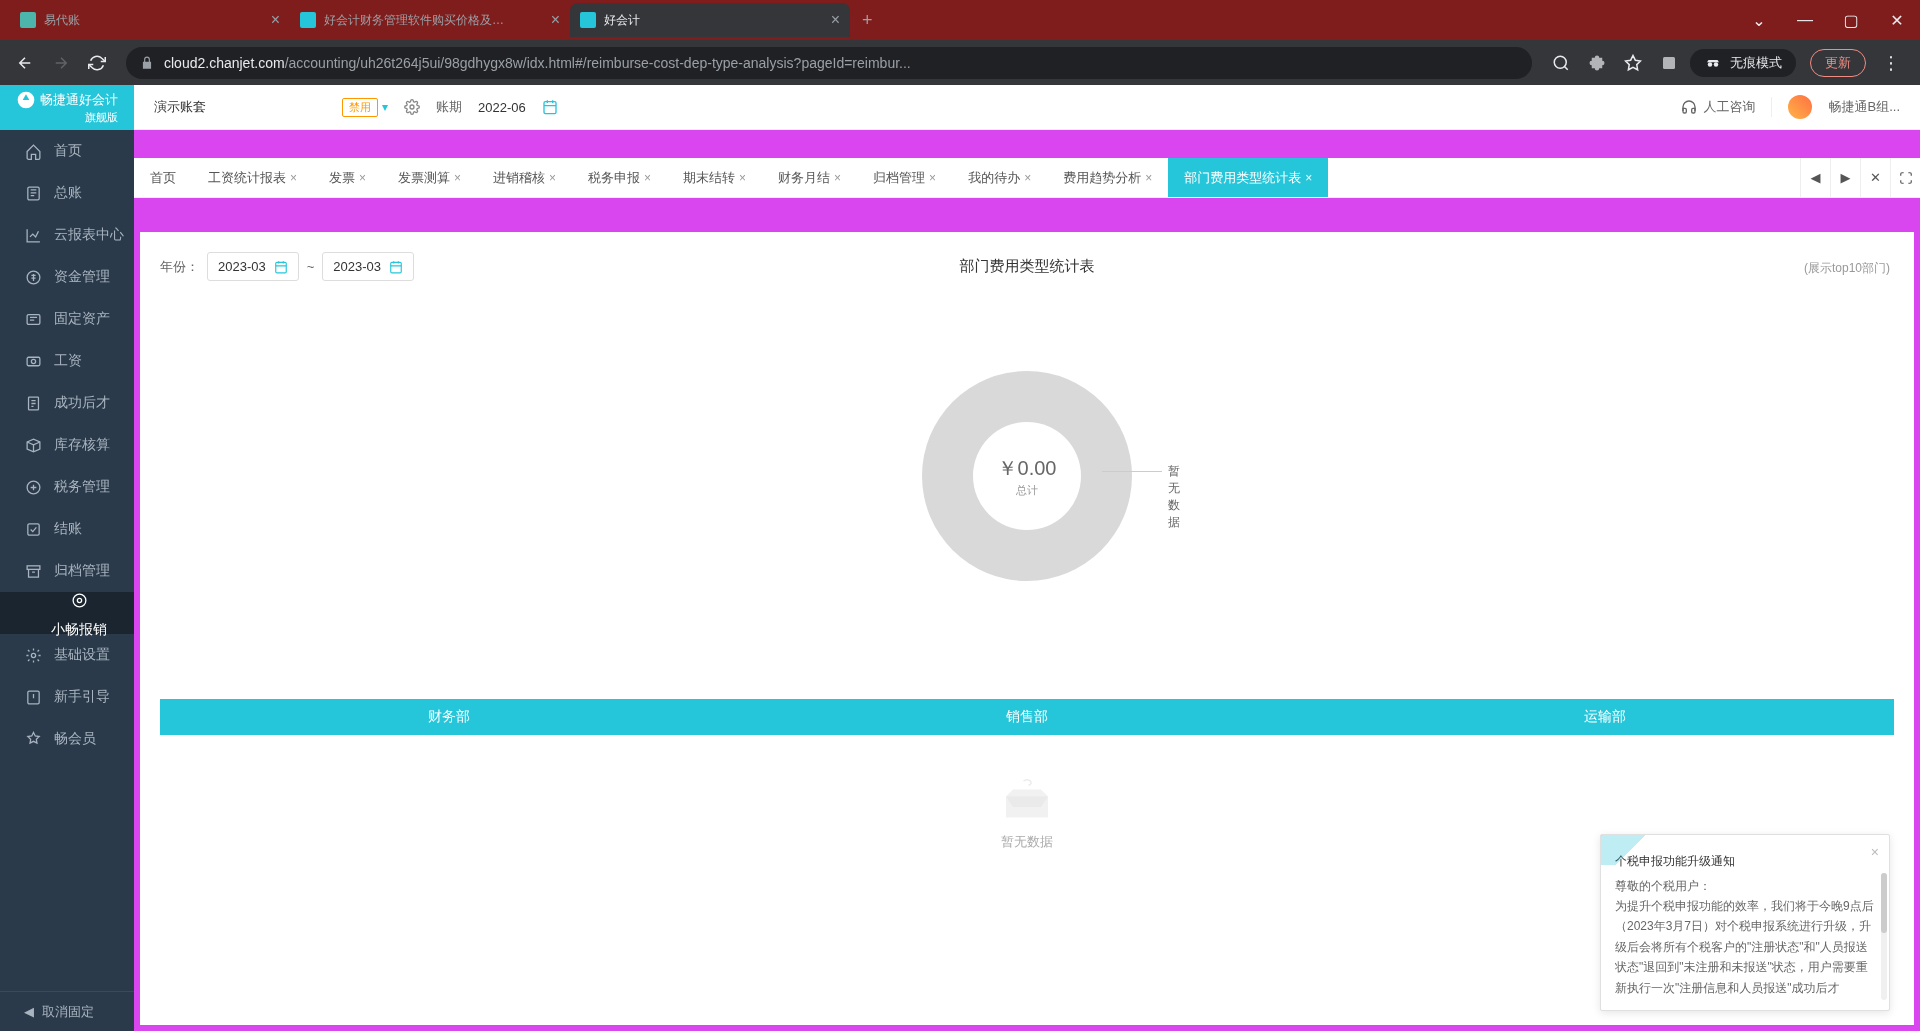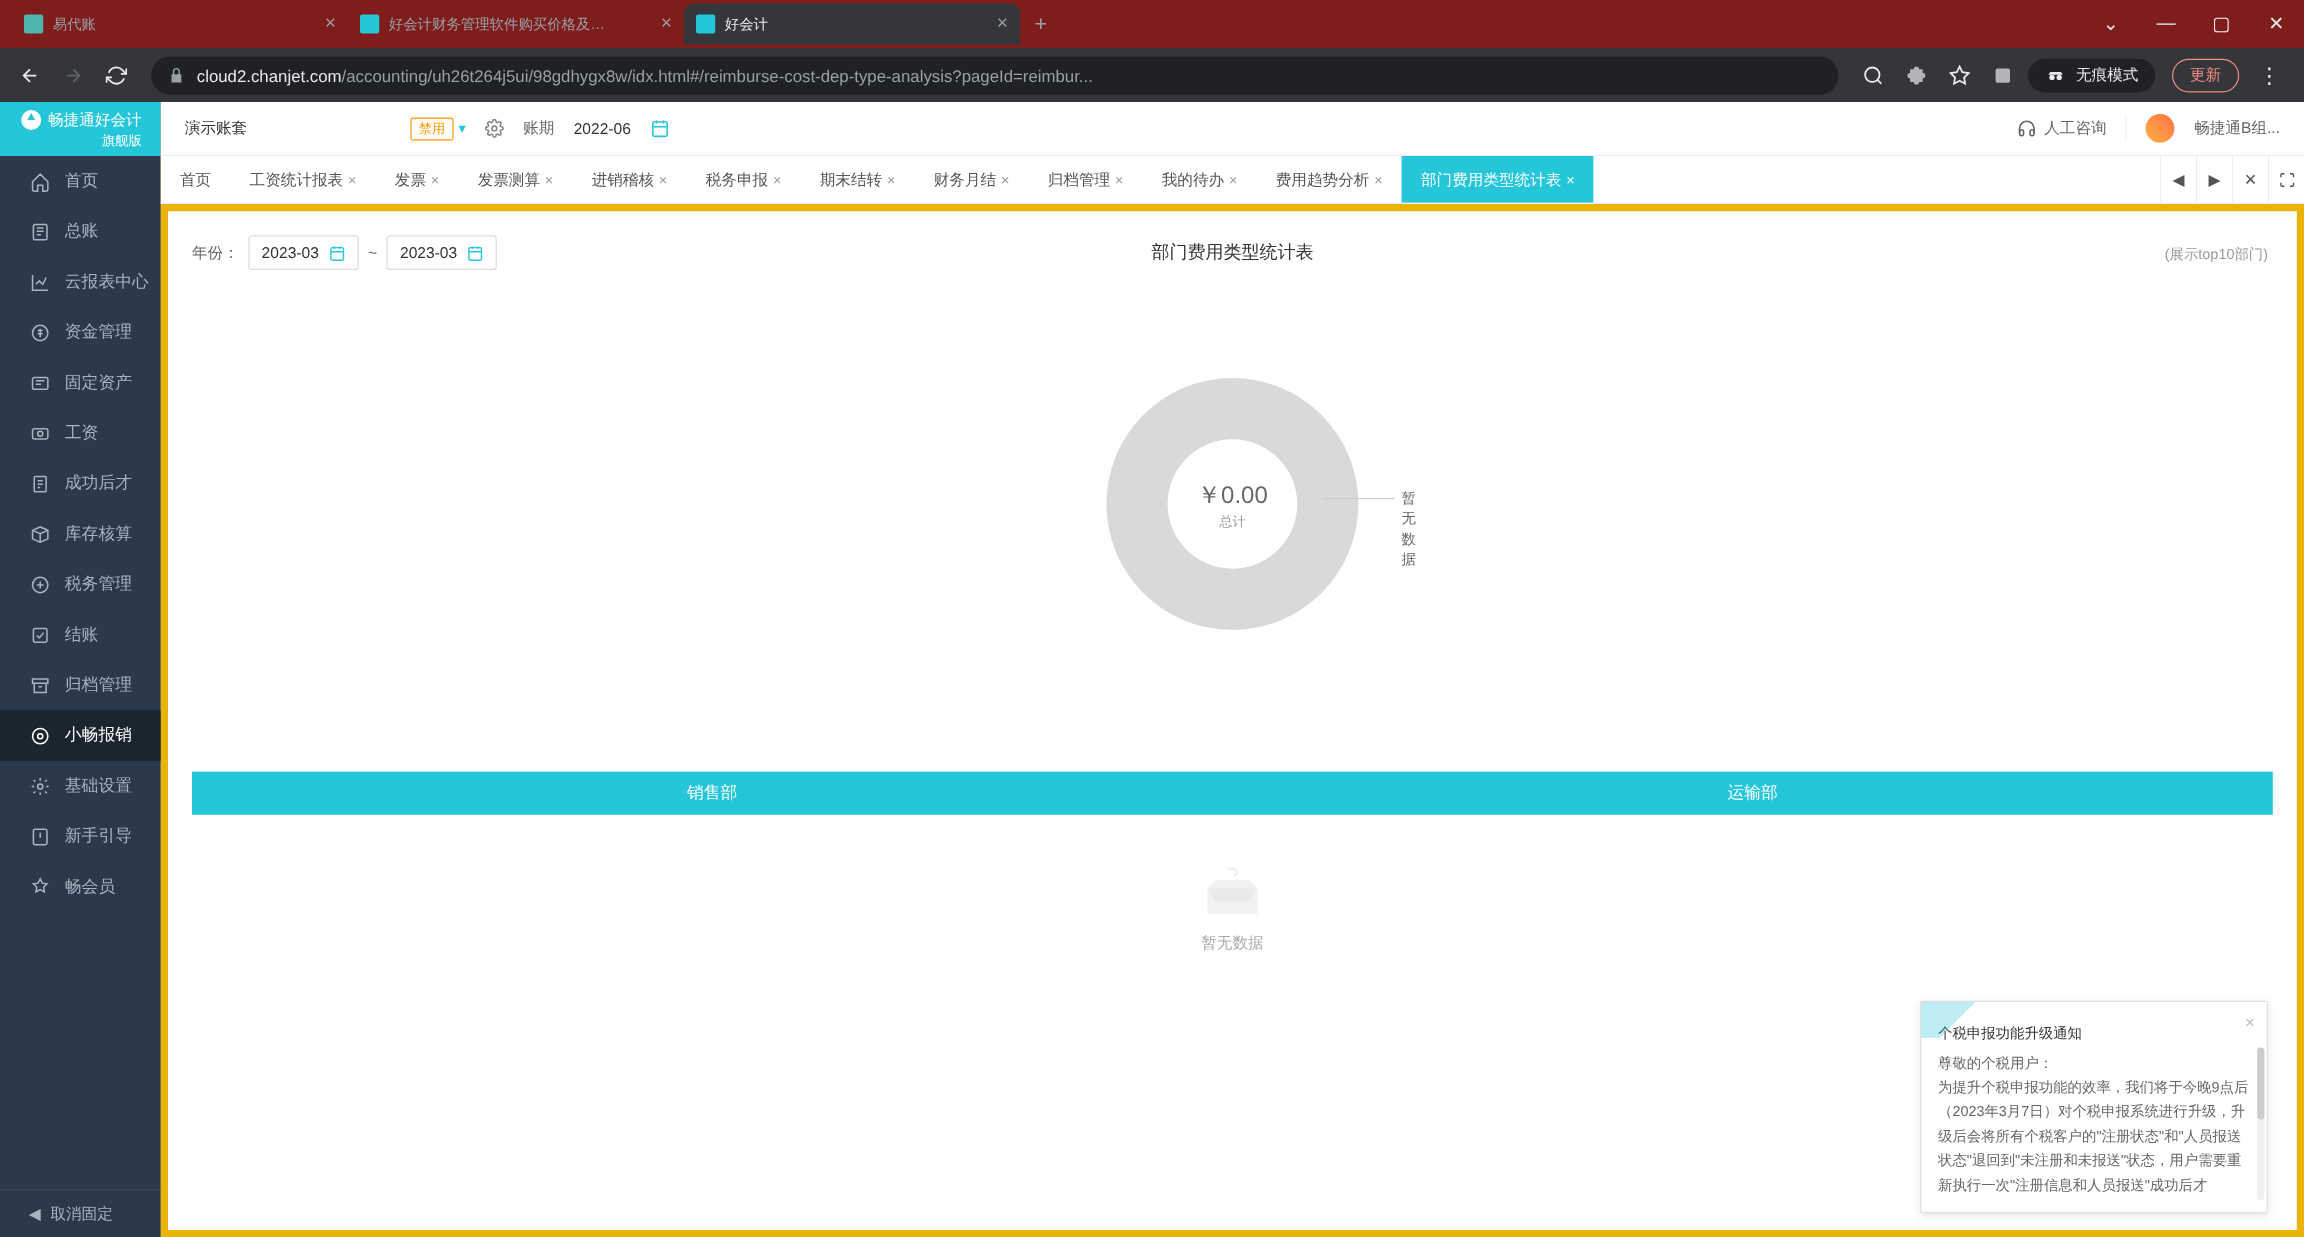--- a/index.html
+++ b/index.html
@@ -27,27 +27,27 @@
 .update-btn { border: 1px solid #f28b82; color: #f28b82; border-radius: 16px; padding: 4px 14px; font-size: 13px; margin-left: 8px; }
 .kebab { color: #e8eaed; padding: 0 10px; font-size: 18px; }
 
 
 .app { position: absolute; top: 85px; left: 0; right: 0; bottom: 0; display: flex; background: #fff; }
 
 
 .sidebar { width: 134px; background: #2a3a4a; color: #a8b4bf; display: flex; flex-direction: column; font-size: 14px; flex-shrink: 0; }
 .sidebar-logo { height: 45px; background: #26c6da; display: flex; align-items: center; justify-content: center; color: #fff; font-size: 13px; }
 .sidebar-item { height: 42px; display: flex; align-items: center; padding-left: 24px; gap: 12px; cursor: pointer; }
-.sidebar-item.active { background: #1a2530; color: #fff; }
+.sidebar-item.active { background: #1a2530; color: #fff; flex-direction: column; }
 .sidebar-item .icon { width: 18px; height: 18px; display: flex; align-items: center; justify-content: center; }
 .sidebar-footer { margin-top: auto; border-top: 1px solid #3a4a5a; height: 40px; display: flex; align-items: center; padding-left: 24px; gap: 8px; font-size: 13px; }
 .sidebar-scroll { width: 8px; height: 100px; background: #4a5a6a; position: absolute; left: 145px; top: 660px; border-radius: 4px; }
 
 
-.main { flex: 1; display: flex; flex-direction: column; background: #eab308; min-width: 0; }
+.main { flex: 1; display: flex; flex-direction: column; background: #d946ef; min-width: 0; gap: 28px; }
 
 
 .topbar { height: 45px; background: #fff; display: flex; align-items: center; padding: 0 20px; gap: 16px; font-size: 13px; color: #333; border-bottom: 1px solid #eee; }
 .topbar .spacer { flex: 1; }
 .badge-jin { border: 1px solid #ff9800; color: #ff9800; padding: 1px 6px; font-size: 11px; border-radius: 2px; }
 .chevron-down { color: #26c6da; font-size: 12px; }
 .calendar-icon-sm { color: #26c6da; }
 .user-avatar { width: 24px; height: 24px; background: linear-gradient(45deg, #ffb347, #ff7043); border-radius: 50%; }
 
 
@@ -469,20 +469,21 @@
               <div class="donut-val">￥0.00</div>
               <div class="donut-sub">总计</div>
             </div>
           </div>
           <div class="donut-line"></div>
           <div class="donut-label">暂无数据</div>
         </div>
       </div>
 
       <div class="dept-row">
+        <div class="dept-cell">财务部</div>
         <div class="dept-cell">销售部</div>
         <div class="dept-cell">运输部</div>
       </div>
 
       <div class="empty-state">
         <svg class="empty-icon" viewBox="0 0 100 70">
           <path d="M20 30 L30 20 L70 20 L80 30 L80 60 L20 60 Z" fill="#ddd"></path>
           <path d="M20 30 L80 30 L70 45 L30 45 Z" fill="#ccc"></path>
           <path d="M45 8 Q50 4 55 8 Q58 12 52 14" fill="none" stroke="#ccc" stroke-width="2"></path>
         </svg>

